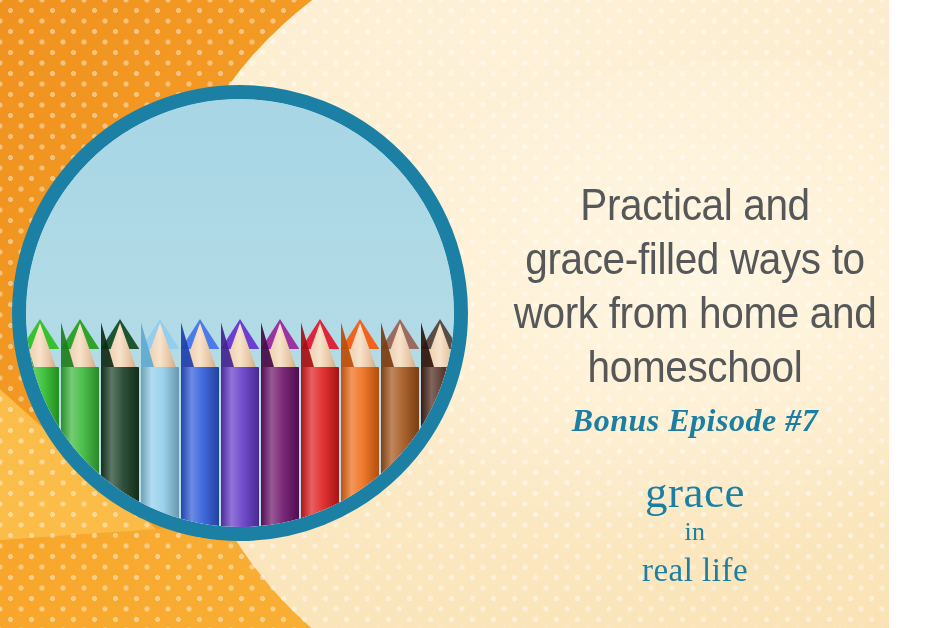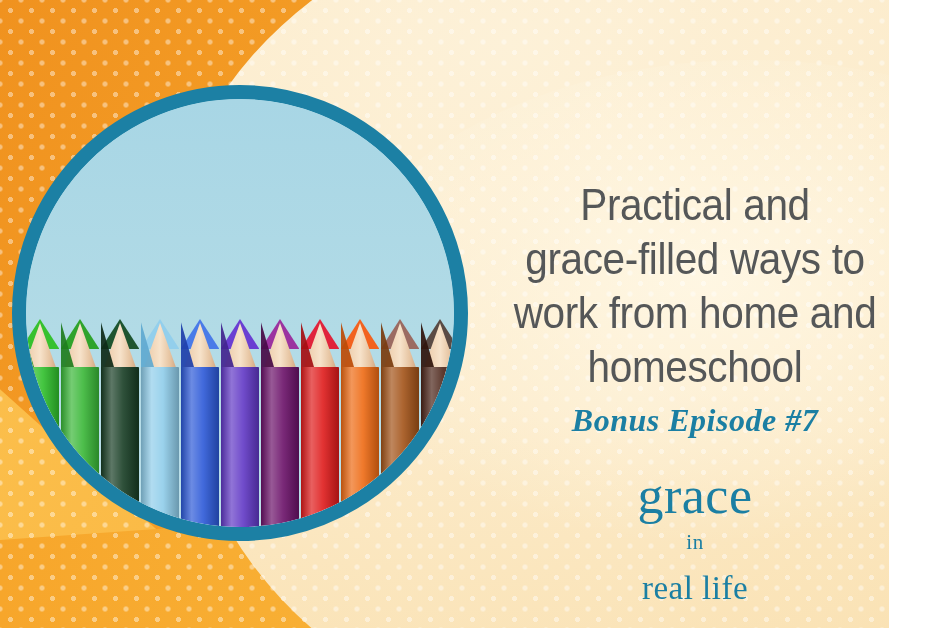--- a/index.html
+++ b/index.html
@@ -157,23 +157,23 @@
 
   
   .logo{
     position:absolute;
     left:0;right:8px;top:470px;
     text-align:center;
     color:#1B7FA3;
     font-family:"Liberation Serif","DejaVu Serif",serif;
     line-height:1;
   }
-  .logo .g1{display:block;font-size:52px;letter-spacing:0.5px;}
-  .logo .g2{display:block;font-size:21px;margin-top:10px;letter-spacing:0.5px;}
-  .logo .g3{display:block;font-size:33px;margin-top:19px;letter-spacing:0.5px;}
+  .logo .g1{display:block;font-size:45px;letter-spacing:0.5px;}
+  .logo .g2{display:block;font-size:26px;margin-top:4px;letter-spacing:0.5px;}
+  .logo .g3{display:block;font-size:33px;margin-top:9px;letter-spacing:0.5px;}
 </style>
 </head>
 <body>
 
 <div class="canvas">
 
   <div class="bg-layer bg-base"></div>
   <div class="bg-layer bg-poly-a"></div>
   <div class="bg-layer bg-poly-b"></div>
   <div class="bg-layer bg-poly-c"></div>

